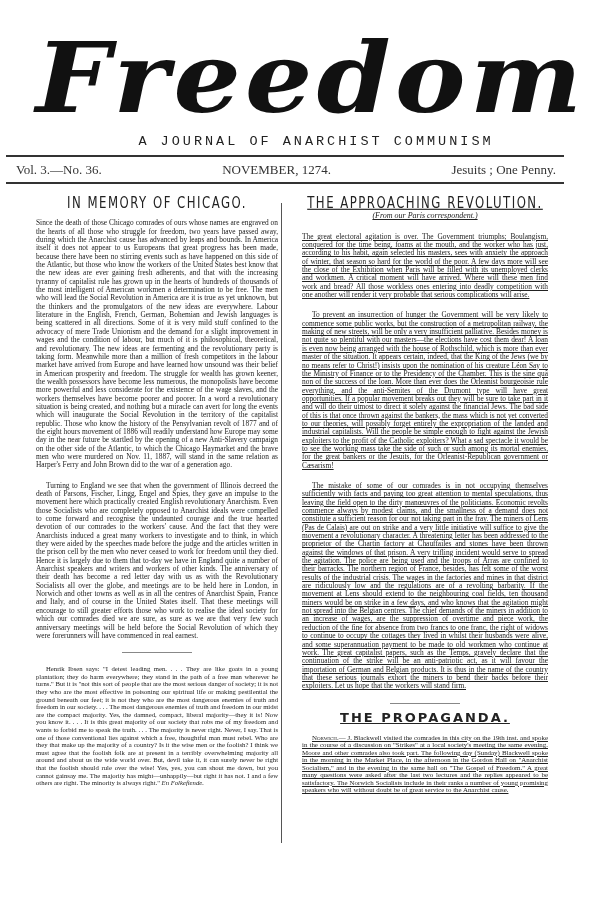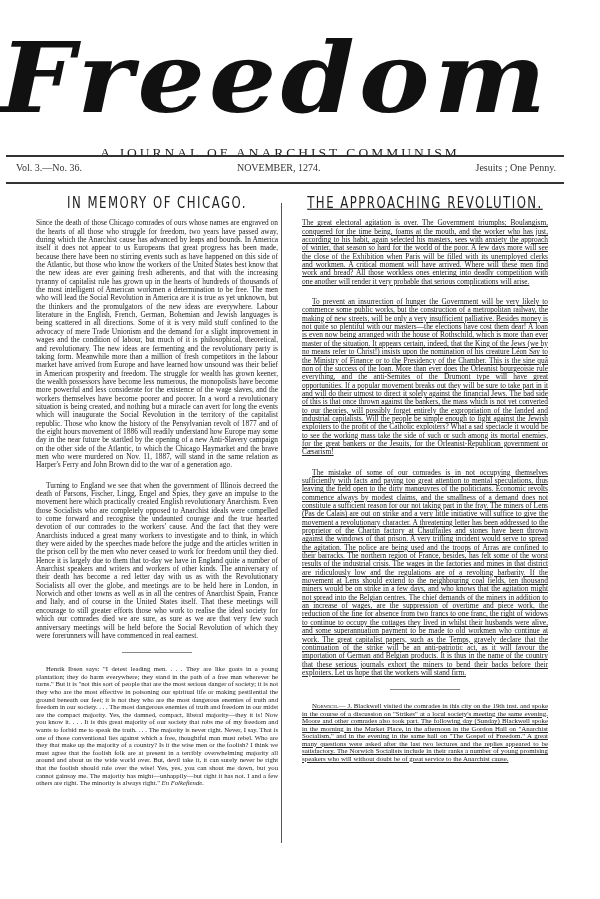--- a/index.html
+++ b/index.html
@@ -1,21 +1,21 @@
 <!DOCTYPE html>
 <html><head>
 <meta charset="utf-8">
 <style>
   html,body{margin:0;padding:0;background:#fff;}
   body{width:600px;height:899px;overflow:hidden;position:relative;color:#1a1a1a;font-family:"Liberation Serif","DejaVu Serif",serif;}
-  .masthead{position:absolute;left:0;top:28px;width:560px;text-align:center;}
+  .masthead{position:absolute;left:0;top:28px;width:560px;text-align:center;padding-left:36px;}
   .title{font-family:"DejaVu Serif",serif;font-size:98px;font-weight:bold;font-style:italic;letter-spacing:4px;line-height:100px;color:#111;transform:scaleX(1.08);transform-origin:center;margin-left:-10px;}
-  .subtitle{font-family:Liberation Serif, serif;font-size:13.5px;letter-spacing:3px;margin-top:17px;color:#222;}
+  .subtitle{font-family:Liberation Mono, monospace;font-size:13.5px;letter-spacing:3px;margin-top:6px;color:#222;}
   .rule{position:absolute;left:6px;width:558px;height:2px;background:#333;}
-  .dateline{position:absolute;left:16px;top:162px;width:540px;font-size:10px;display:flex;justify-content:space-between;color:#333;}
+  .dateline{position:absolute;left:16px;top:162px;width:540px;font-size:13px;display:flex;justify-content:space-between;color:#333;}
   .col{position:absolute;top:199px;font-size:7.4px;line-height:8.35px;text-align:justify;color:#222;}
   .col.left{left:24px;width:266px;}
   .col.right{left:290px;width:270px;text-decoration:underline;}
   .divider{position:absolute;left:281px;top:203px;width:1px;height:640px;background:#555;}
   .head{font-family:"DejaVu Sans Condensed","DejaVu Sans",sans-serif;font-size:13px;letter-spacing:1.5px;text-align:center;margin-bottom:6px;transform:scaleY(1.15);}
   .byline{font-style:italic;text-align:center;font-size:8px;margin:-1px 0 6px;}
   p{margin:12px;text-indent:10px;}
   p.first{text-indent:0;}
   .sc{font-variant:small-caps;}
   .orn{width:70px;height:1px;background:#888;margin:8px auto 10px;}
@@ -44,18 +44,20 @@
 <div class="col left">
   <div class="head">IN MEMORY OF CHICAGO.</div>
   <p class="first">Since the death of those Chicago comrades of ours whose names are engraved on the hearts of all those who struggle for freedom, two years have passed away, during which the Anarchist cause has advanced by leaps and bounds. In America itself it does not appear to us Europeans that great progress has been made, because there have been no stirring events such as have happened on this side of the Atlantic, but those who know the workers of the United States best know that the new ideas are ever gaining fresh adherents, and that with the increasing tyranny of capitalist rule has grown up in the hearts of hundreds of thousands of the most intelligent of American workmen a determination to be free. The men who will lead the Social Revolution in America are it is true as yet unknown, but the thinkers and the promulgators of the new ideas are everywhere. Labour literature in the English, French, German, Bohemian and Jewish languages is being scattered in all directions. Some of it is very mild stuff confined to the advocacy of mere Trade Unionism and the demand for a slight improvement in wages and the condition of labour, but much of it is philosophical, theoretical, and revolutionary. The new ideas are fermenting and the revolutionary party is taking form. Meanwhile more than a million of fresh competitors in the labour market have arrived from Europe and have learned how unsound was their belief in American prosperity and freedom. The struggle for wealth has grown keener, the wealth possessors have become less numerous, the monopolists have become more powerful and less considerate for the existence of the wage slaves, and the workers themselves have become poorer and poorer. In a word a revolutionary situation is being created, and nothing but a miracle can avert for long the events which will inaugurate the Social Revolution in the territory of the capitalist republic. Those who know the history of the Pensylvanian revolt of 1877 and of the eight hours movement of 1886 will readily understand how Europe may some day in the near future be startled by the opening of a new Anti-Slavery campaign on the other side of the Atlantic, to which the Chicago Haymarket and the brave men who were murdered on Nov. 11, 1887, will stand in the same relation as Harper's Ferry and John Brown did to the war of a generation ago.</p>
   <p>Turning to England we see that when the government of Illinois decreed the death of Parsons, Fischer, Lingg, Engel and Spies, they gave an impulse to the movement here which practically created English revolutionary Anarchism. Even those Socialists who are completely opposed to Anarchist ideals were compelled to come forward and recognise the undaunted courage and the true hearted devotion of our comrades to the workers' cause. And the fact that they were Anarchists induced a great many workers to investigate and to think, in which they were aided by the speeches made before the judge and the articles written in the prison cell by the men who never ceased to work for freedom until they died. Hence it is largely due to them that to-day we have in England quite a number of Anarchist speakers and writers and workers of other kinds. The anniversary of their death has become a red letter day with us as with the Revolutionary Socialists all over the globe, and meetings are to be held here in London, in Norwich and other towns as well as in all the centres of Anarchist Spain, France and Italy, and of course in the United States itself. That these meetings will encourage to still greater efforts those who work to realise the ideal society for which our comrades died we are sure, as sure as we are that very few such anniversary meetings will be held before the Social Revolution of which they were forerunners will have commenced in real earnest.</p>
   <div class="orn"></div>
   <p class="quote"><span>Henrik Ibsen says: "I detest leading men. . . . They are like goats in a young plantation; they do harm everywhere; they stand in the path of a free man wherever he turns." But it is "not this sort of people that are the most serious danger of society; it is not they who are the most effective in poisoning our spiritual life or making pestilential the ground beneath our feet; it is not they who are the most dangerous enemies of truth and freedom in our society. . . . The most dangerous enemies of truth and freedom in our midst are the compact majority. Yes, the damned, compact, liberal majority—they it is! Now you know it. . . . It is this great majority of our society that robs me of my freedom and wants to forbid me to speak the truth. . . . The majority is never right. Never, I say. That is one of those conventional lies against which a free, thoughtful man must rebel. Who are they that make up the majority of a country? Is it the wise men or the foolish? I think we must agree that the foolish folk are at present in a terribly overwhelming majority all around and about us the wide world over. But, devil take it, it can surely never be right that the foolish should rule over the wise! Yes, yes, you can shout me down, but you cannot gainsay me. The majority has might—unhappily—but right it has not. I and a few others are right. The minority is always right."</span> <i>En Folkefiende.</i></p>
 </div>
 
 <div class="col right">
   <div class="head">THE APPROACHING REVOLUTION.</div>
+  <div class="byline">(From our Paris correspondent.)</div>
   <p class="first">The great electoral agitation is over. The Government triumphs; Boulangism, conquered for the time being, foams at the mouth, and the worker who has just, according to his habit, again selected his masters, sees with anxiety the approach of winter, that season so hard for the world of the poor. A few days more will see the close of the Exhibition when Paris will be filled with its unemployed clerks and workmen. A critical moment will have arrived. Where will these men find work and bread? All those workless ones entering into deadly competition with one another will render it very probable that serious complications will arise.</p>
   <p>To prevent an insurrection of hunger the Government will be very likely to commence some public works, but the construction of a metropolitan railway, the making of new streets, will be only a very insufficient palliative. Besides money is not quite so plentiful with our masters—the elections have cost them dear! A loan is even now being arranged with the house of Rothschild, which is more than ever master of the situation. It appears certain, indeed, that the King of the Jews (we by no means refer to Christ!) insists upon the nomination of his creature Léon Say to the Ministry of Finance or to the Presidency of the Chamber. This is the sine quâ non of the success of the loan. More than ever does the Orleanist bourgeoisie rule everything, and the anti-Semites of the Drumont type will have great opportunities. If a popular movement breaks out they will be sure to take part in it and will do their utmost to direct it solely against the financial Jews. The bad side of this is that once thrown against the bankers, the mass which is not yet converted to our theories, will possibly forget entirely the expropriation of the landed and industrial capitalists. Will the people be simple enough to fight against the Jewish exploiters to the profit of the Catholic exploiters? What a sad spectacle it would be to see the working mass take the side of such or such among its mortal enemies, for the great bankers or the Jesuits, for the Orleanist-Republican government or Cæsarism!</p>
   <p>The mistake of some of our comrades is in not occupying themselves sufficiently with facts and paying too great attention to mental speculations, thus leaving the field open to the dirty manœuvres of the politicians. Economic revolts commence always by modest claims, and the smallness of a demand does not constitute a sufficient reason for our not taking part in the fray. The miners of Lens (Pas de Calais) are out on strike and a very little initiative will suffice to give the movement a revolutionary character. A threatening letter has been addressed to the proprietor of the Chartin factory at Chauffailes and stones have been thrown against the windows of that prison. A very trifling incident would serve to spread the agitation. The police are being used and the troops of Arras are confined to their barracks. The northern region of France, besides, has felt some of the worst results of the industrial crisis. The wages in the factories and mines in that district are ridiculously low and the regulations are of a revolting barbarity. If the movement at Lens should extend to the neighbouring coal fields, ten thousand miners would be on strike in a few days, and who knows that the agitation might not spread into the Belgian centres. The chief demands of the miners in addition to an increase of wages, are the suppression of overtime and piece work, the reduction of the fine for absence from two francs to one franc, the right of widows to continue to occupy the cottages they lived in whilst their husbands were alive, and some superannuation payment to be made to old workmen who continue at work. The great capitalist papers, such as the Temps, gravely declare that the continuation of the strike will be an anti-patriotic act, as it will favour the importation of German and Belgian products. It is thus in the name of the country that these serious journals exhort the miners to bend their backs before their exploiters. Let us hope that the workers will stand firm.</p>
   <div class="orn"></div>
+  <div class="head2">THE PROPAGANDA.</div>
   <p class="prop"><span class="sc">Norwich.</span><span>— J. Blackwell visited the comrades in this city on the 19th inst. and spoke in the course of a discussion on "Strikes" at a local society's meeting the same evening. Moore and other comrades also took part. The following day (Sunday) Blackwell spoke in the morning in the Market Place, in the afternoon in the Gordon Hall on "Anarchist Socialism," and in the evening in the same hall on "The Gospel of Freedom." A great many questions were asked after the last two lectures and the replies appeared to be satisfactory. The Norwich Socialists include in their ranks a number of young promising speakers who will without doubt be of great service to the Anarchist cause.</span></p>
 </div>
 
 </body></html>

